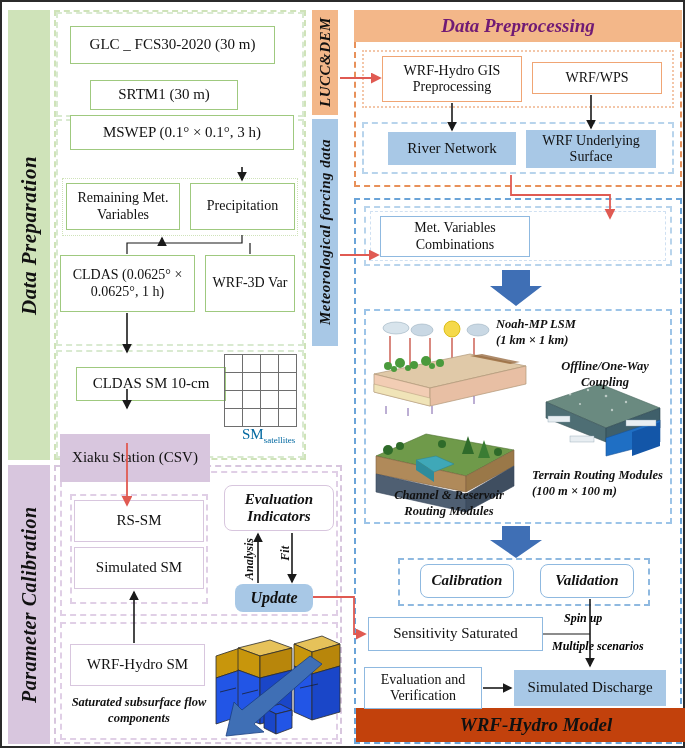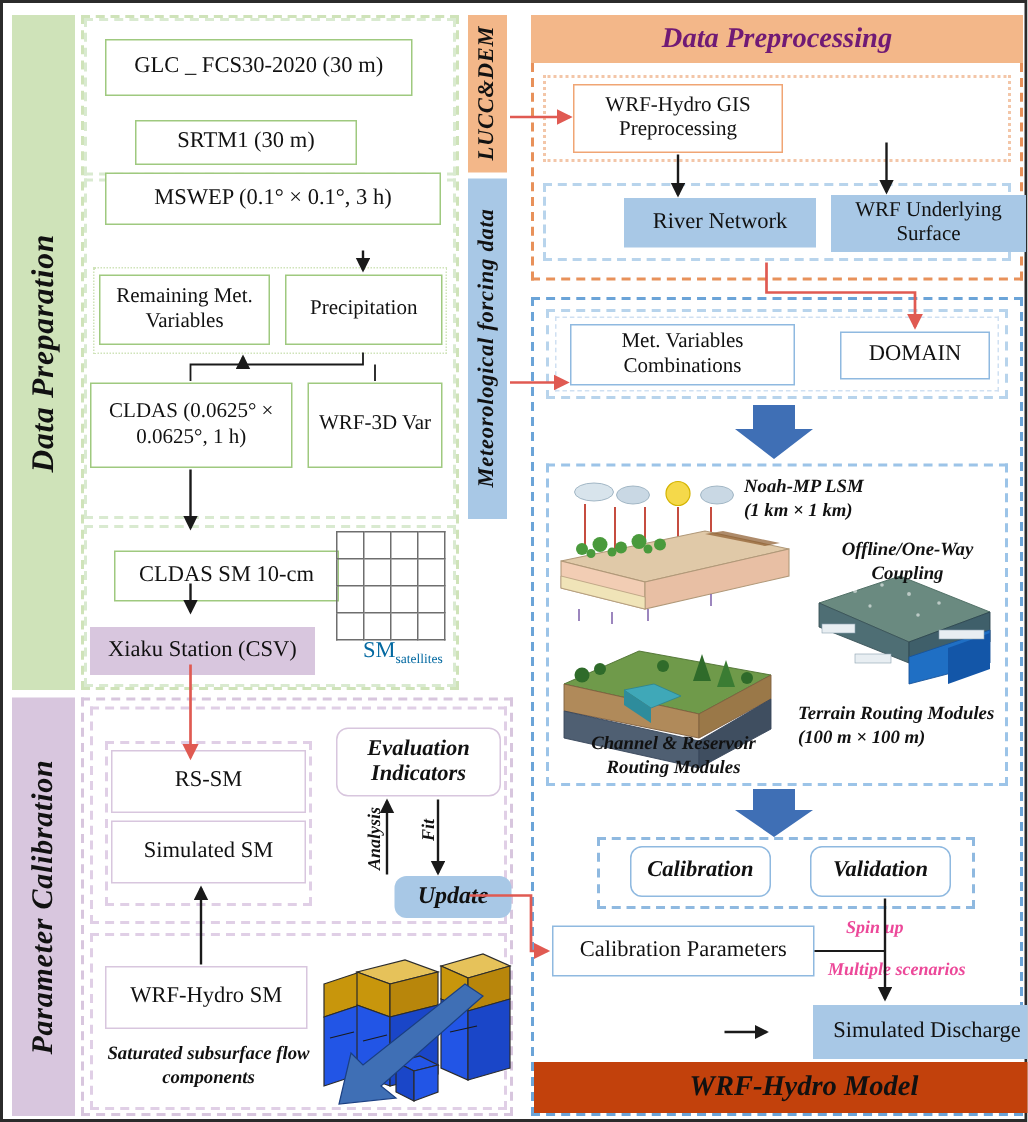--- a/index.html
+++ b/index.html
@@ -67,38 +67,38 @@
 
   
   .box {
     position:absolute; display:flex; align-items:center; justify-content:center;
     text-align:center; color:#111; background:#fff; line-height:1.15;
   }
   .gbox { border:1.5px solid #9fc97f; font-size:15px; }
   .pbox { border:1.2px solid #d8c6de; font-size:15px; }
   .obox { border:1.2px solid #f0a574; font-size:14px; }
   .bbox { border:1.2px solid #8fb9e0; font-size:15px; }
-  .bfill{ background:#a8c8e6; border:none; font-size:15px;margin-left:28px; }
+  .bfill{ background:#a8c8e6; border:none; font-size:15px; }
   .mfill{ background:#d8c6de; border:none; font-size:15px; }
   .ital { font-style:italic; font-weight:bold; }
   .rnd  { border-radius:8px; }
 
   
   #arrows { position:absolute; left:0; top:0; width:685px; height:748px;
             pointer-events:none; }
 
   
   #smgrid { position:absolute; left:222px; top:352px; width:73px; height:73px; }
   #smgrid table { border-collapse:collapse; width:100%; height:100%; }
   #smgrid td { border:1px solid #6e6e6e; }
   #smgrid-label { position:absolute; left:240px; top:424px; font-size:15px; color:#0369a1; }
   #smgrid-label sub { font-size:9px; }
 
   
-  .slab { position:absolute; font-style:italic; font-weight:bold; font-size:12px; color:#ec4899; }
+  .slab { position:absolute; font-style:italic; font-weight:bold; font-size:12px; color:#000000; }
   .vlab { position:absolute; font-style:italic; font-weight:bold; font-size:12px; color:#111;
           writing-mode:vertical-rl; transform:rotate(180deg); }
   .ilab { position:absolute; font-style:italic; font-weight:bold; font-size:12.5px;
           color:#111; line-height:1.25; }
 
   
   .art { position:absolute; }
 </style>
 </head>
 <body>
@@ -123,21 +123,21 @@
   <div class="box gbox" style="left:68px; top:24px; width:205px; height:38px;">GLC _ FCS30-2020 (30 m)</div>
   <div class="box gbox" style="left:88px; top:78px; width:148px; height:30px;">SRTM1 (30 m)</div>
 
   <div class="box gbox" style="left:68px; top:113px; width:224px; height:35px;">MSWEP (0.1° × 0.1°, 3 h)</div>
   <div class="box gbox" style="left:64px; top:181px; width:114px; height:47px; font-size:14px;">Remaining Met. Variables</div>
   <div class="box gbox" style="left:188px; top:181px; width:105px; height:47px; font-size:14px;">Precipitation</div>
   <div class="box gbox" style="left:58px; top:253px; width:135px; height:57px; font-size:14px; padding:0 3px;">CLDAS (0.0625° × 0.0625°, 1 h)</div>
   <div class="box gbox" style="left:203px; top:253px; width:90px; height:57px; font-size:14px;">WRF-3D Var</div>
 
   <div class="box gbox" style="left:74px; top:352px; width:150px; height:34px;margin-top:13px;">CLDAS SM 10-cm</div>
-  <div class="box mfill" style="left:58px; top:416px; width:150px; height:32px;">Xiaku Station (CSV)</div>
+  <div class="box mfill" style="left:58px; top:432px; width:150px; height:48px;">Xiaku Station (CSV)</div>
 
   <div id="smgrid">
     <table>
       <tbody>
           <tr>
             <td></td>
             <td></td>
             <td></td>
             <td></td>
           </tr>
@@ -208,32 +208,32 @@
       <line x1="86" y1="68" x2="104" y2="64" stroke="#1a1a1a" stroke-width="0.7"></line>
     </g>
   </svg>
 
   <div id="panel-prep"></div>
   <div id="prep-header">Data Preprocessing</div>
   <div id="prep-row1"></div>
   <div id="prep-row2"></div>
 
   <div class="box obox" style="left:380px; top:54px; width:140px; height:46px;">WRF-Hydro GIS Preprocessing</div>
+  <div class="box obox" style="left:530px; top:60px; width:130px; height:32px;">WRF/WPS</div>
   <div class="box bfill" style="left:386px; top:130px; width:128px; height:33px;">River Network</div>
   <div class="box bfill" style="left:524px; top:128px; width:130px; height:38px; font-size:14px;">WRF Underlying Surface</div>
 
   <div id="panel-wrf"></div>
   <div id="wrf-row1"></div>
   <div id="wrf-row1b"></div>
   <div id="wrf-illus"></div>
   <div id="wrf-cv"></div>
   <div id="wrf-footer">WRF-Hydro  Model</div>
 
   <div class="box bbox" style="left:378px; top:214px; width:150px; height:41px; font-size:14px;">Met. Variables Combinations</div>
-  <div class="box bbox" style="left:558px; top:219px; width:100px; height:32px;">DOMAIN</div>
 
   <svg class="art" style="left:368px; top:312px;" width="160" height="110" viewBox="0 0 160 110">
     <g>
       <ellipse cx="26" cy="14" rx="13" ry="6" fill="#d8e4ec" stroke="#9ab0c0" stroke-width="0.6"></ellipse>
       <ellipse cx="52" cy="16" rx="11" ry="6" fill="#c9d8e4" stroke="#9ab0c0" stroke-width="0.6"></ellipse>
       <circle cx="82" cy="15" r="8" fill="#f5d94a" stroke="#d4b400" stroke-width="0.8"></circle>
       <ellipse cx="108" cy="16" rx="11" ry="6" fill="#c9d8e4" stroke="#9ab0c0" stroke-width="0.6"></ellipse>
       <g stroke="#c0392b" stroke-width="1.2">
         <line x1="20" y1="22" x2="20" y2="50"></line>
           <line x1="40" y1="24" x2="40" y2="52"></line>
@@ -313,24 +313,25 @@
   <div class="ilab" style="left:548px; top:357px; width:110px;text-align:center;">Offline/One-Way Coupling</div>
   <div class="ilab" style="left:530px; top:466px; width:140px;">
     <span>Terrain Routing Modules</span><br>
     <span>(100 m × 100 m)</span>
   </div>
   <div class="ilab" style="left:382px; top:486px; width:130px; text-align:center;">Channel &amp; Reservoir Routing Modules</div>
 
   <div class="box bbox rnd ital" style="left:418px; top:562px; width:94px; height:34px; font-size:15px;">Calibration</div>
   <div class="box bbox rnd ital" style="left:538px; top:562px; width:94px; height:34px; font-size:15px;">Validation</div>
 
-  <div class="box bbox" style="left:366px; top:615px; width:175px; height:34px;">Calibration Parameters</div>
+  <div class="box bbox" style="left:366px; top:615px; width:175px; height:34px;">Sensitivity Saturated</div>
   <div class="slab" style="left:562px; top:609px;">Spin  up</div>
   <div class="slab" style="left:550px; top:637px;">Multiple  scenarios</div>
 
+  <div class="box bbox" style="left:362px; top:665px; width:118px; height:42px; font-size:14px;">Evaluation and Verification</div>
   <div class="box bfill" style="left:512px; top:668px; width:152px; height:36px;">Simulated Discharge</div>
 
   <svg id="arrows">
     <defs>
       <marker id="bk" markerWidth="8" markerHeight="8" refX="5" refY="3" orient="auto">
         <path d="M0,0 L6,3 L0,6 z" fill="#1a1a1a"></path>
       </marker>
       <marker id="rd" markerWidth="8" markerHeight="8" refX="5" refY="3" orient="auto">
         <path d="M0,0 L6,3 L0,6 z" fill="#e05a52"></path>
       </marker>

